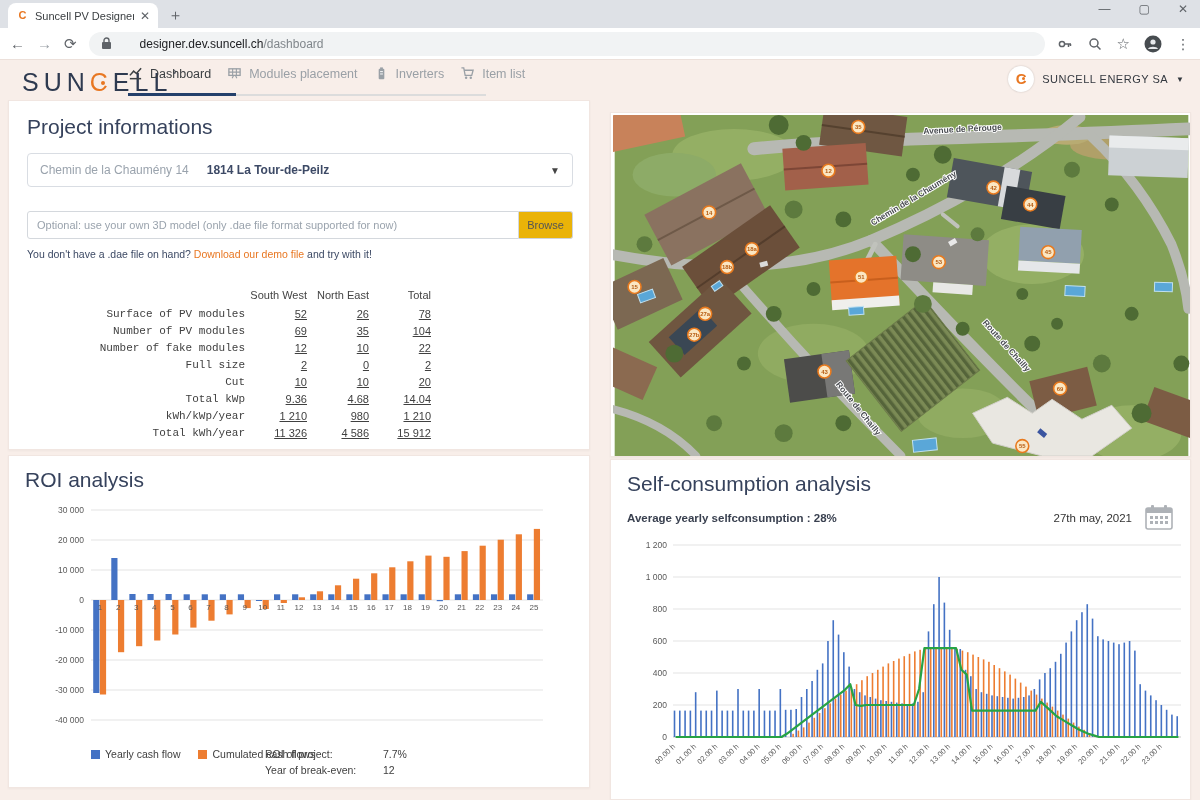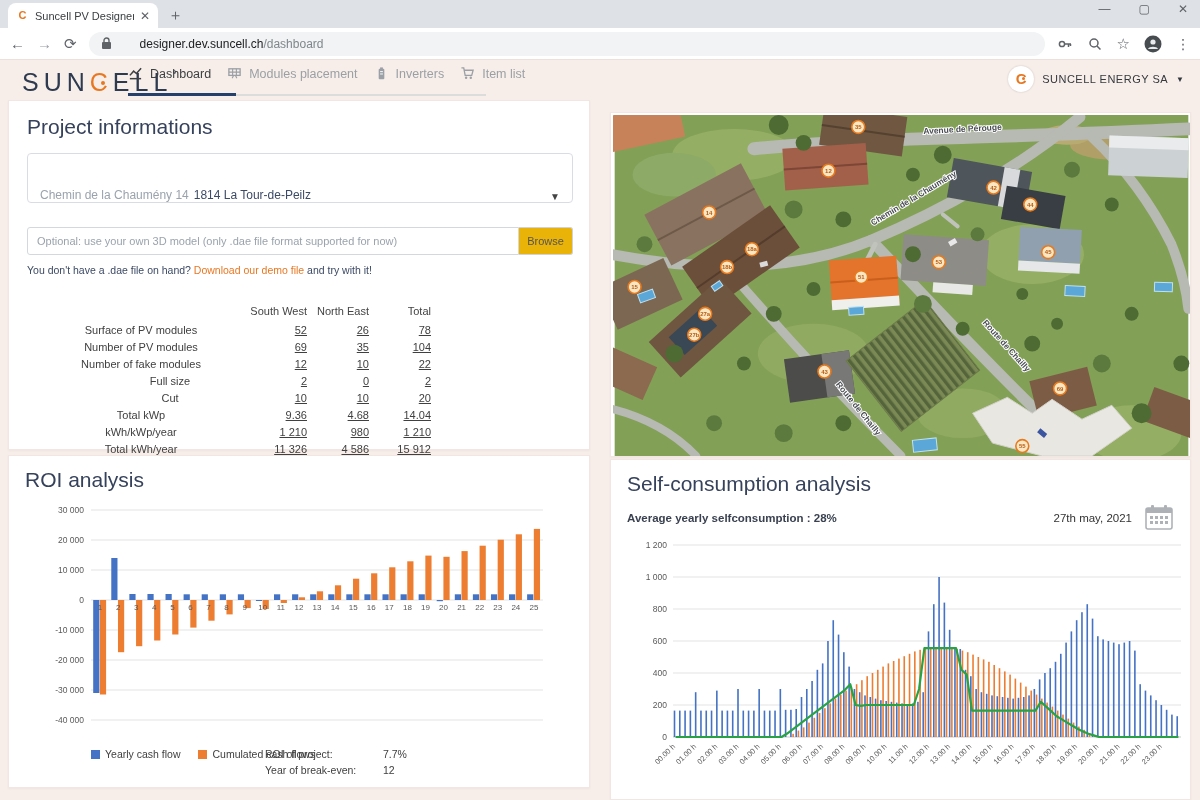--- a/index.html
+++ b/index.html
@@ -41,37 +41,37 @@
   .account-name{font-size:11px;font-weight:normal;color:#33383f;letter-spacing:.5px;}
   .caret{font-size:8px;color:#33383f;}
   
   .panel{position:absolute;background:#fff;border:1px solid #f1e6e1;box-shadow:0 1px 2px rgba(0,0,0,.04);box-sizing:border-box;}
   .panel-project{left:8px;top:100px;width:582px;height:350px;padding:14px 18px;}
   .panel-map{left:610px;top:112px;width:581px;height:345px;padding:2px;}
   .panel-roi{left:8px;top:455px;width:582px;height:333px;padding:12px 16px;}
   .panel-self{left:610px;top:459px;width:581px;height:341px;padding:12px 16px;}
   h2.sec{margin:0;font-size:21px;font-weight:400;color:#36425c;}
   
-  .selectbox{margin-top:14px;width:546px;height:50px;border:1px solid #d9dde3;border-radius:4px;
-    display:flex;align-items:flex-end;padding:0 12px;box-sizing:border-box;font-size:12px;cursor:pointer;background:#fff;}
+  .selectbox{margin-top:14px;width:546px;height:34px;border:1px solid #d9dde3;border-radius:4px;
+    display:flex;align-items:center;padding:0 12px;box-sizing:border-box;font-size:12px;cursor:pointer;background:#fff;}
   .sel-street{color:#9aa3ad;}
-  .sel-city{color:#3d4a66;font-weight:normal;margin-left:5px;flex:1;}
+  .sel-city{color:#3d4a66;font-weight:bold;margin-left:18px;flex:1;}
   .sel-caret{color:#444;font-size:10px;}
   .filerow{margin-top:24px;display:flex;width:546px;}
   .fileinput{flex:1;height:28px;border:1px solid #d4d8dd;border-radius:3px 0 0 3px;padding:0 9px;
     font-size:11px;color:#555;font-family:"Liberation Sans",sans-serif;box-sizing:border-box;background:#fff;}
   .fileinput::placeholder{color:#9aa3ad;}
   .browsebtn{width:54px;height:28px;border:1px solid #cfd3d9;border-left:none;border-radius:0 3px 3px 0;
     background:#eab308;font-size:11px;color:#555;font-family:"Liberation Sans",sans-serif;}
   .demoline{margin-top:9px;font-size:10.5px;color:#3c4964;}
   .demoline a{color:#e87722;text-decoration:none;}
   table.ptable{margin:26px 0 0 10px;border-collapse:collapse;font-size:11px;color:#404040;}
   table.ptable th{font-weight:400;color:#444;padding:3px 0 4px 0;text-align:right;}
   table.ptable td{padding:2.5px 0;}
-  table.ptable td.lbl{width:150px;text-align:center;}
+  table.ptable td.lbl{width:150px;text-align:right;font-family:Liberation Mono, monospace;}
   table.ptable td.lbl.ind{padding-left:58px;}
   table.ptable td.val{width:62px;text-align:right;text-decoration:underline;}
   
   .roi-legend-row{display:flex;align-items:flex-start;margin-top:4px;position:relative;height:40px;}
   .legend-items{display:flex;gap:18px;margin-left:66px;}
   .legend-item{display:flex;align-items:center;gap:5px;font-size:10.5px;color:#404040;}
   .swatch{width:9px;height:9px;}
   .roi-stats{position:absolute;left:240px;top:0;font-size:10.5px;color:#404040;}
   .roi-stats .row{display:flex;width:200px;margin-bottom:4px;}
   .roi-stats .lab{width:118px;}

